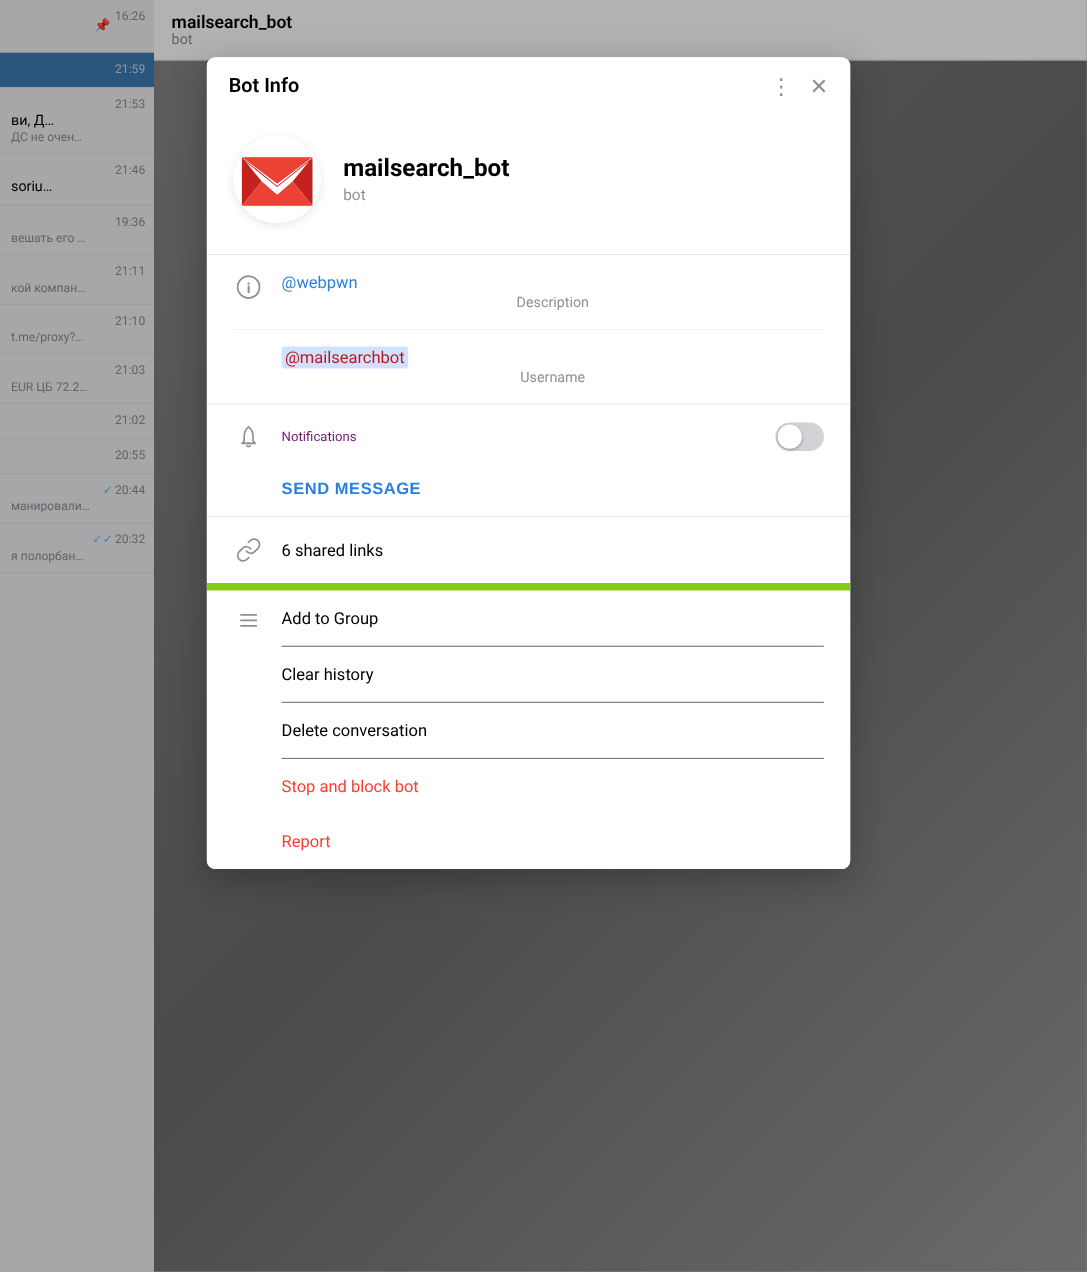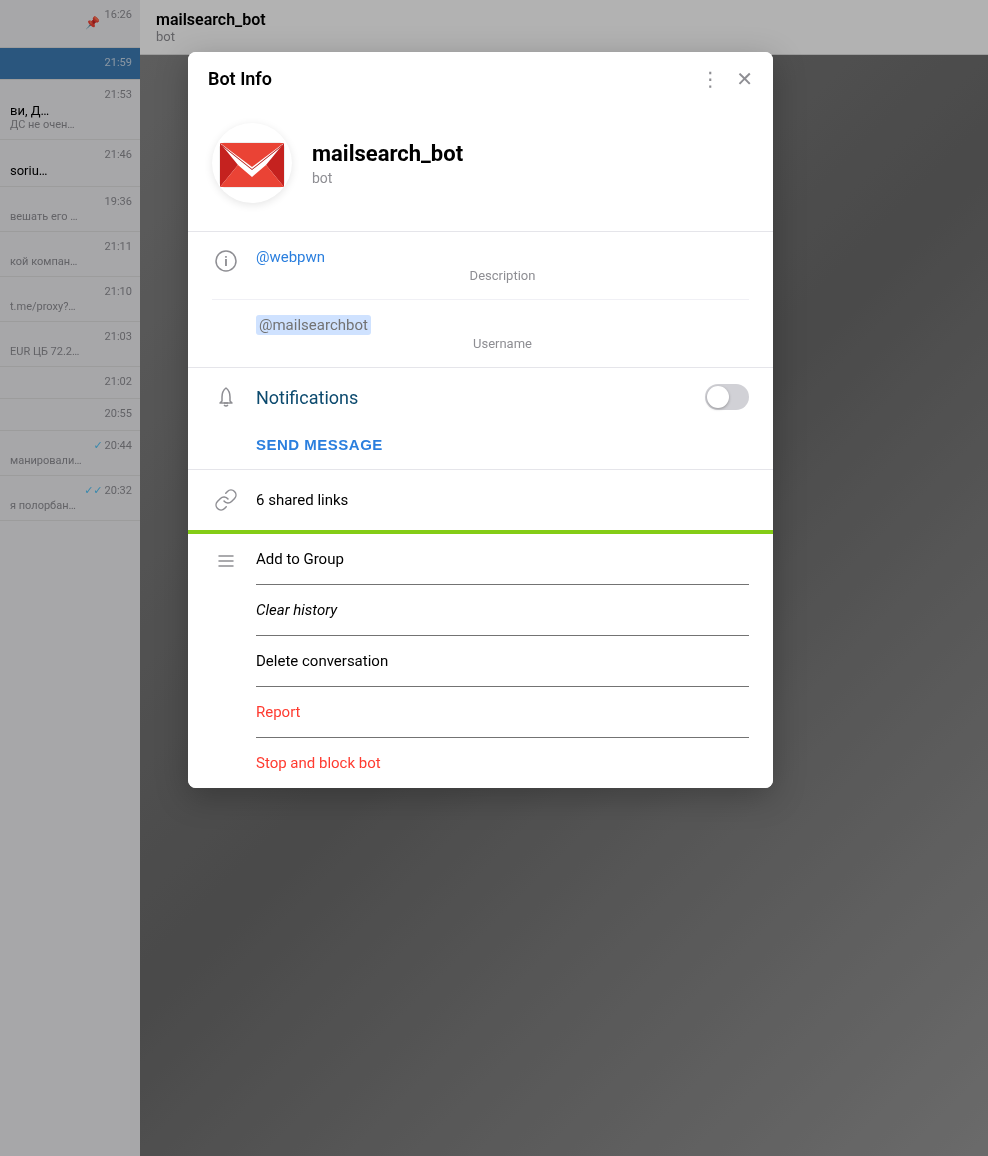--- a/index.html
+++ b/index.html
@@ -234,22 +234,22 @@
     }
     .notif-icon {
       width: 28px;
       margin-right: 16px;
       display: flex;
       align-items: center;
       justify-content: center;
     }
     .notif-label {
       flex: 1;
-      font-size: 18px;
-      color: #0c4a6e;
+      font-size: 12px;
+      color: #701a75;
     }
     .toggle {
       width: 44px;
       height: 26px;
       border-radius: 13px;
       background: #d1d1d6;
       position: relative;
       cursor: pointer;
       border: none;
       outline: none;
@@ -274,21 +274,21 @@
       display: block;
       background: none;
       border: none;
       text-align: left;
       letter-spacing: 0.5px;
     }
 
     
     .links-section {
       padding: 0 24px;
-      border-bottom: 4px solid #84cc16;
+      border-bottom: 7px solid #84cc16;
       background: #fff;
     }
     .links-row {
       display: flex;
       align-items: center;
       padding: 18px 0;
     }
     .links-icon {
       width: 28px;
       margin-right: 16px;
@@ -463,21 +463,21 @@
       </div>
       <div class="info-content">
         <div class="info-value">@webpwn</div>
         <div class="info-label">Description</div>
       </div>
     </div>
     <div class="info-row">
       <div class="info-icon"></div>
       <div class="info-content">
         <div class="info-value">
-          <span style="background:#cfe2ff; border-radius:3px; padding:1px 3px; color:#737373; font-size:15px;">@mailsearchbot</span>
+          <span style="background:#cfe2ff; border-radius:3px; padding:1px 3px; color:#b91c1c; font-size:15px;">@mailsearchbot</span>
         </div>
         <div class="info-label">Username</div>
       </div>
     </div>
   </div>
 
   <div class="notif-section">
     <div class="notif-row">
       <div class="notif-icon">
         <svg width="22" height="22" viewBox="0 0 22 22">
@@ -511,21 +511,21 @@
     <div style="display:flex; align-items:flex-start; padding: 0;">
       <div style="padding-top:16px; padding-right:16px; width:44px; flex-shrink:0; display:flex; justify-content:center;">
         <svg width="22" height="22" viewBox="0 0 22 22">
           <line x1="4" y1="6" x2="18" y2="6" stroke="#8e8e93" stroke-width="1.5" stroke-linecap="round"></line>
           <line x1="4" y1="11" x2="18" y2="11" stroke="#8e8e93" stroke-width="1.5" stroke-linecap="round"></line>
           <line x1="4" y1="16" x2="18" y2="16" stroke="#8e8e93" stroke-width="1.5" stroke-linecap="round"></line>
         </svg>
       </div>
       <div style="flex:1;">
         <div class="action-row" style="padding-left:0;">Add to Group</div>
-        <div class="action-row" style="padding-left:0;font-style:italic;">Clear history</div>
+        <div class="action-row" style="padding-left:0;">Clear history</div>
         <div class="action-row" style="padding-left:0;">Delete conversation</div>
+        <div class="action-row danger" style="padding-left:0; border-bottom:none;">Stop and block bot</div>
         <div class="action-row danger" style="padding-left:0;">Report</div>
-        <div class="action-row danger" style="padding-left:0; border-bottom:none;">Stop and block bot</div>
       </div>
     </div>
   </div>
 
 </div>
 
 </body></html>

